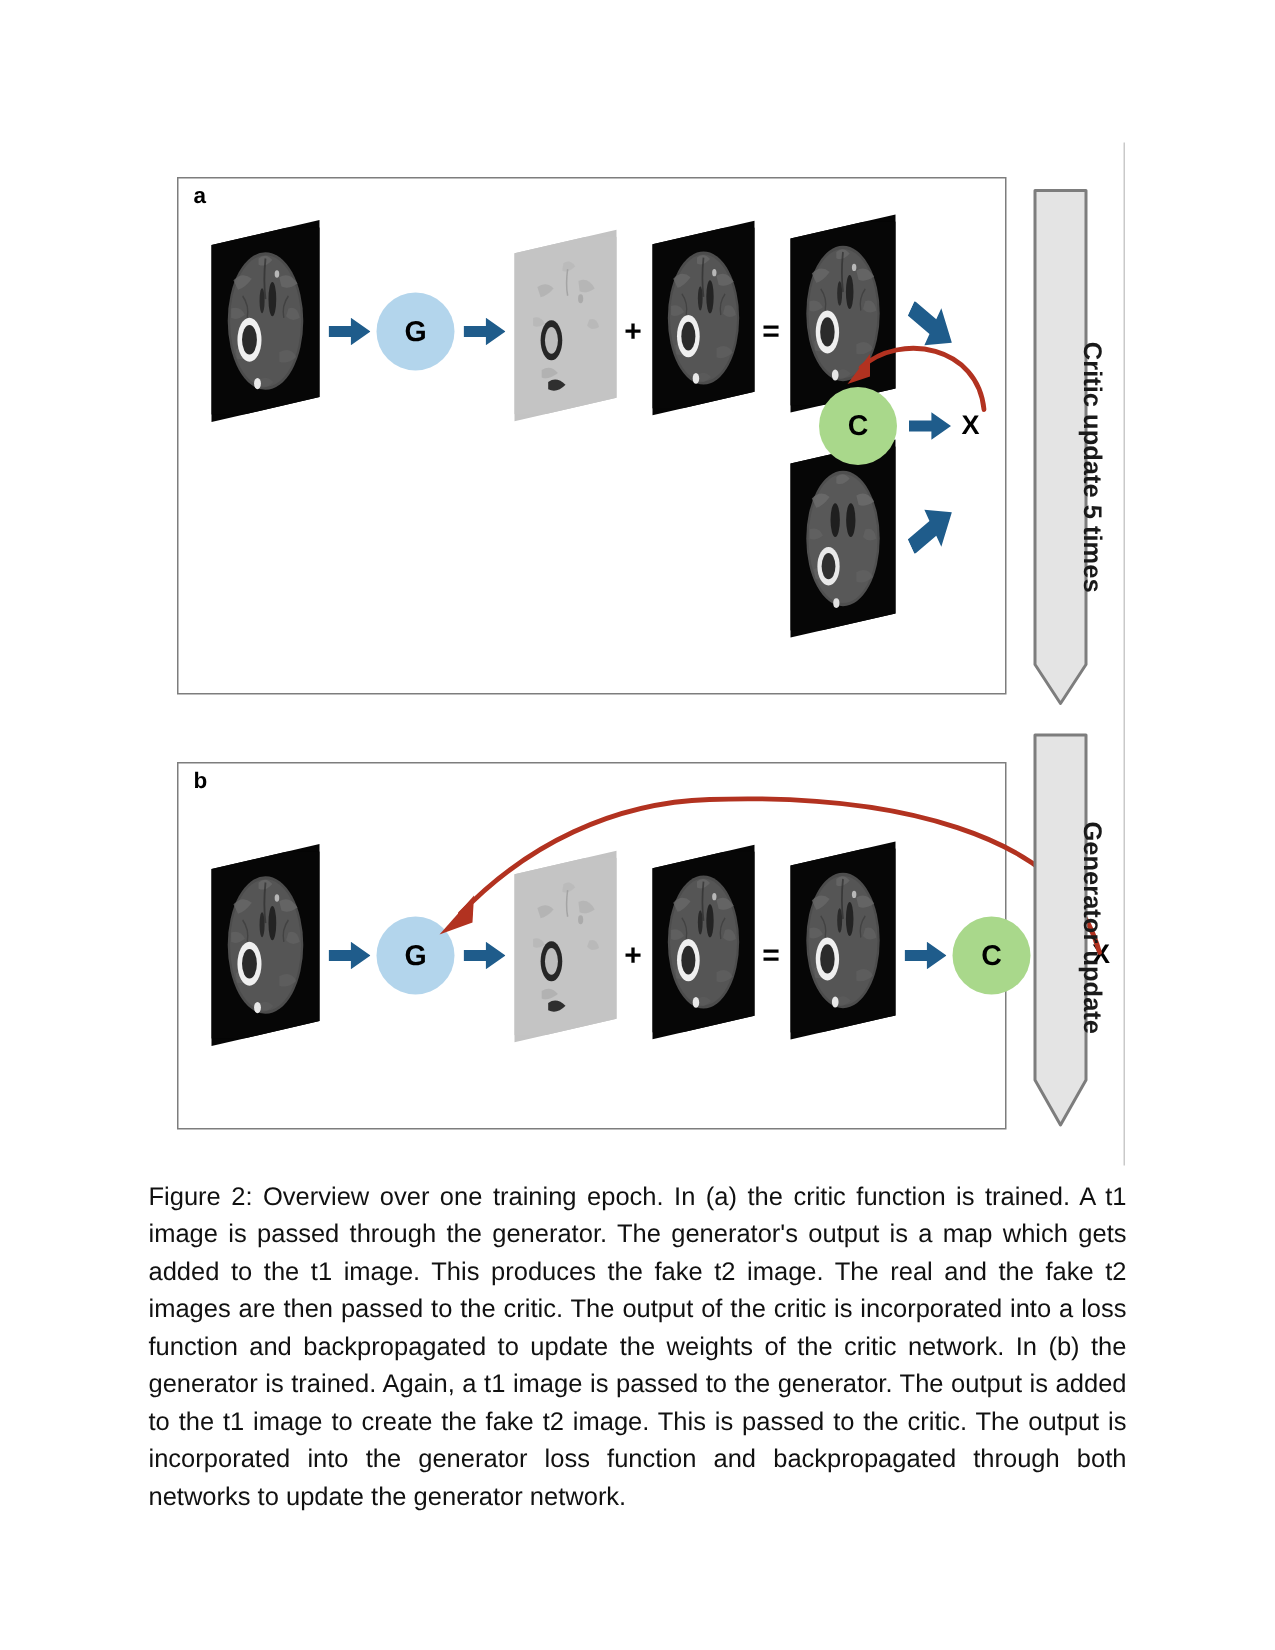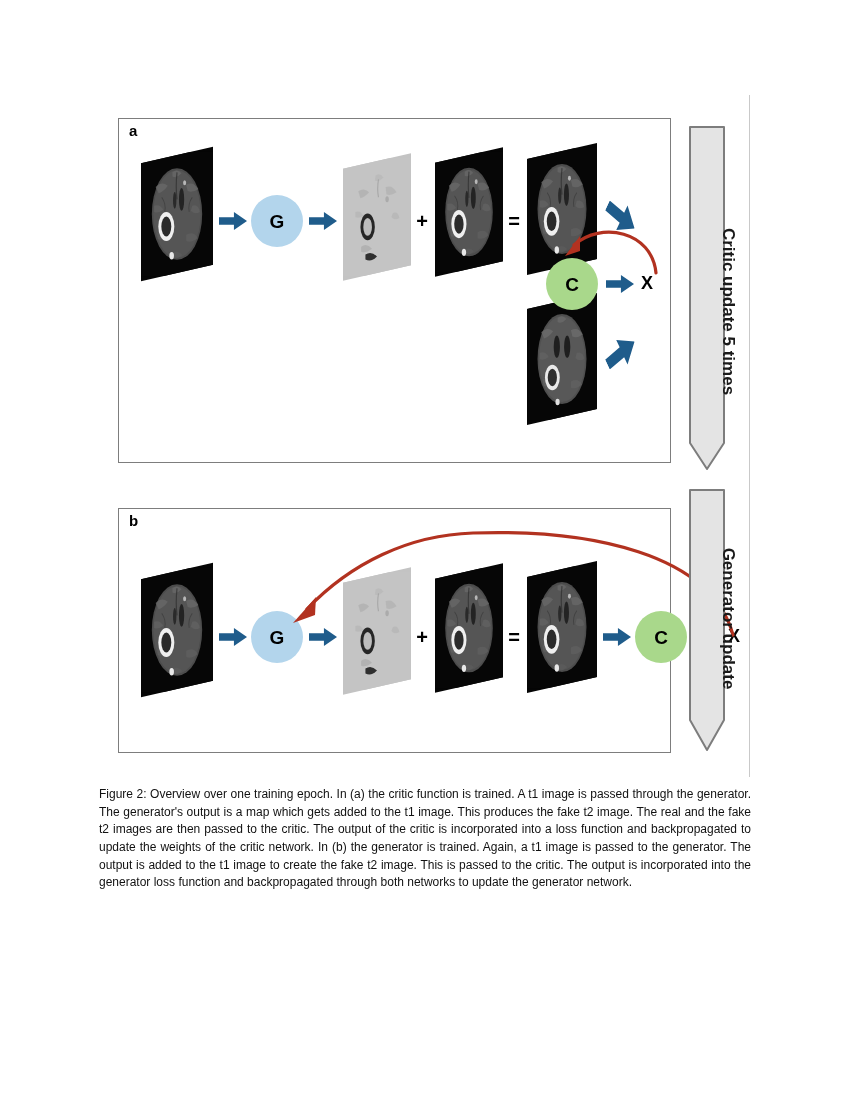--- a/index.html
+++ b/index.html
@@ -96,21 +96,21 @@
     transform-origin: 50% 50%;
     transform: rotate(90deg);
     line-height: 1;
   }
 
   
   .caption {
     position: absolute;
     left: 99px; top: 786px;
     width: 652px;
-    font-size: 12px;
+    font-size: 17px;
     line-height: 1.47;
     text-align: justify;
     color: #111;
   }
 </style>
 </head>
 <body>
 
 <svg width="0" height="0" style="position:absolute" aria-hidden="true">
   <defs>

